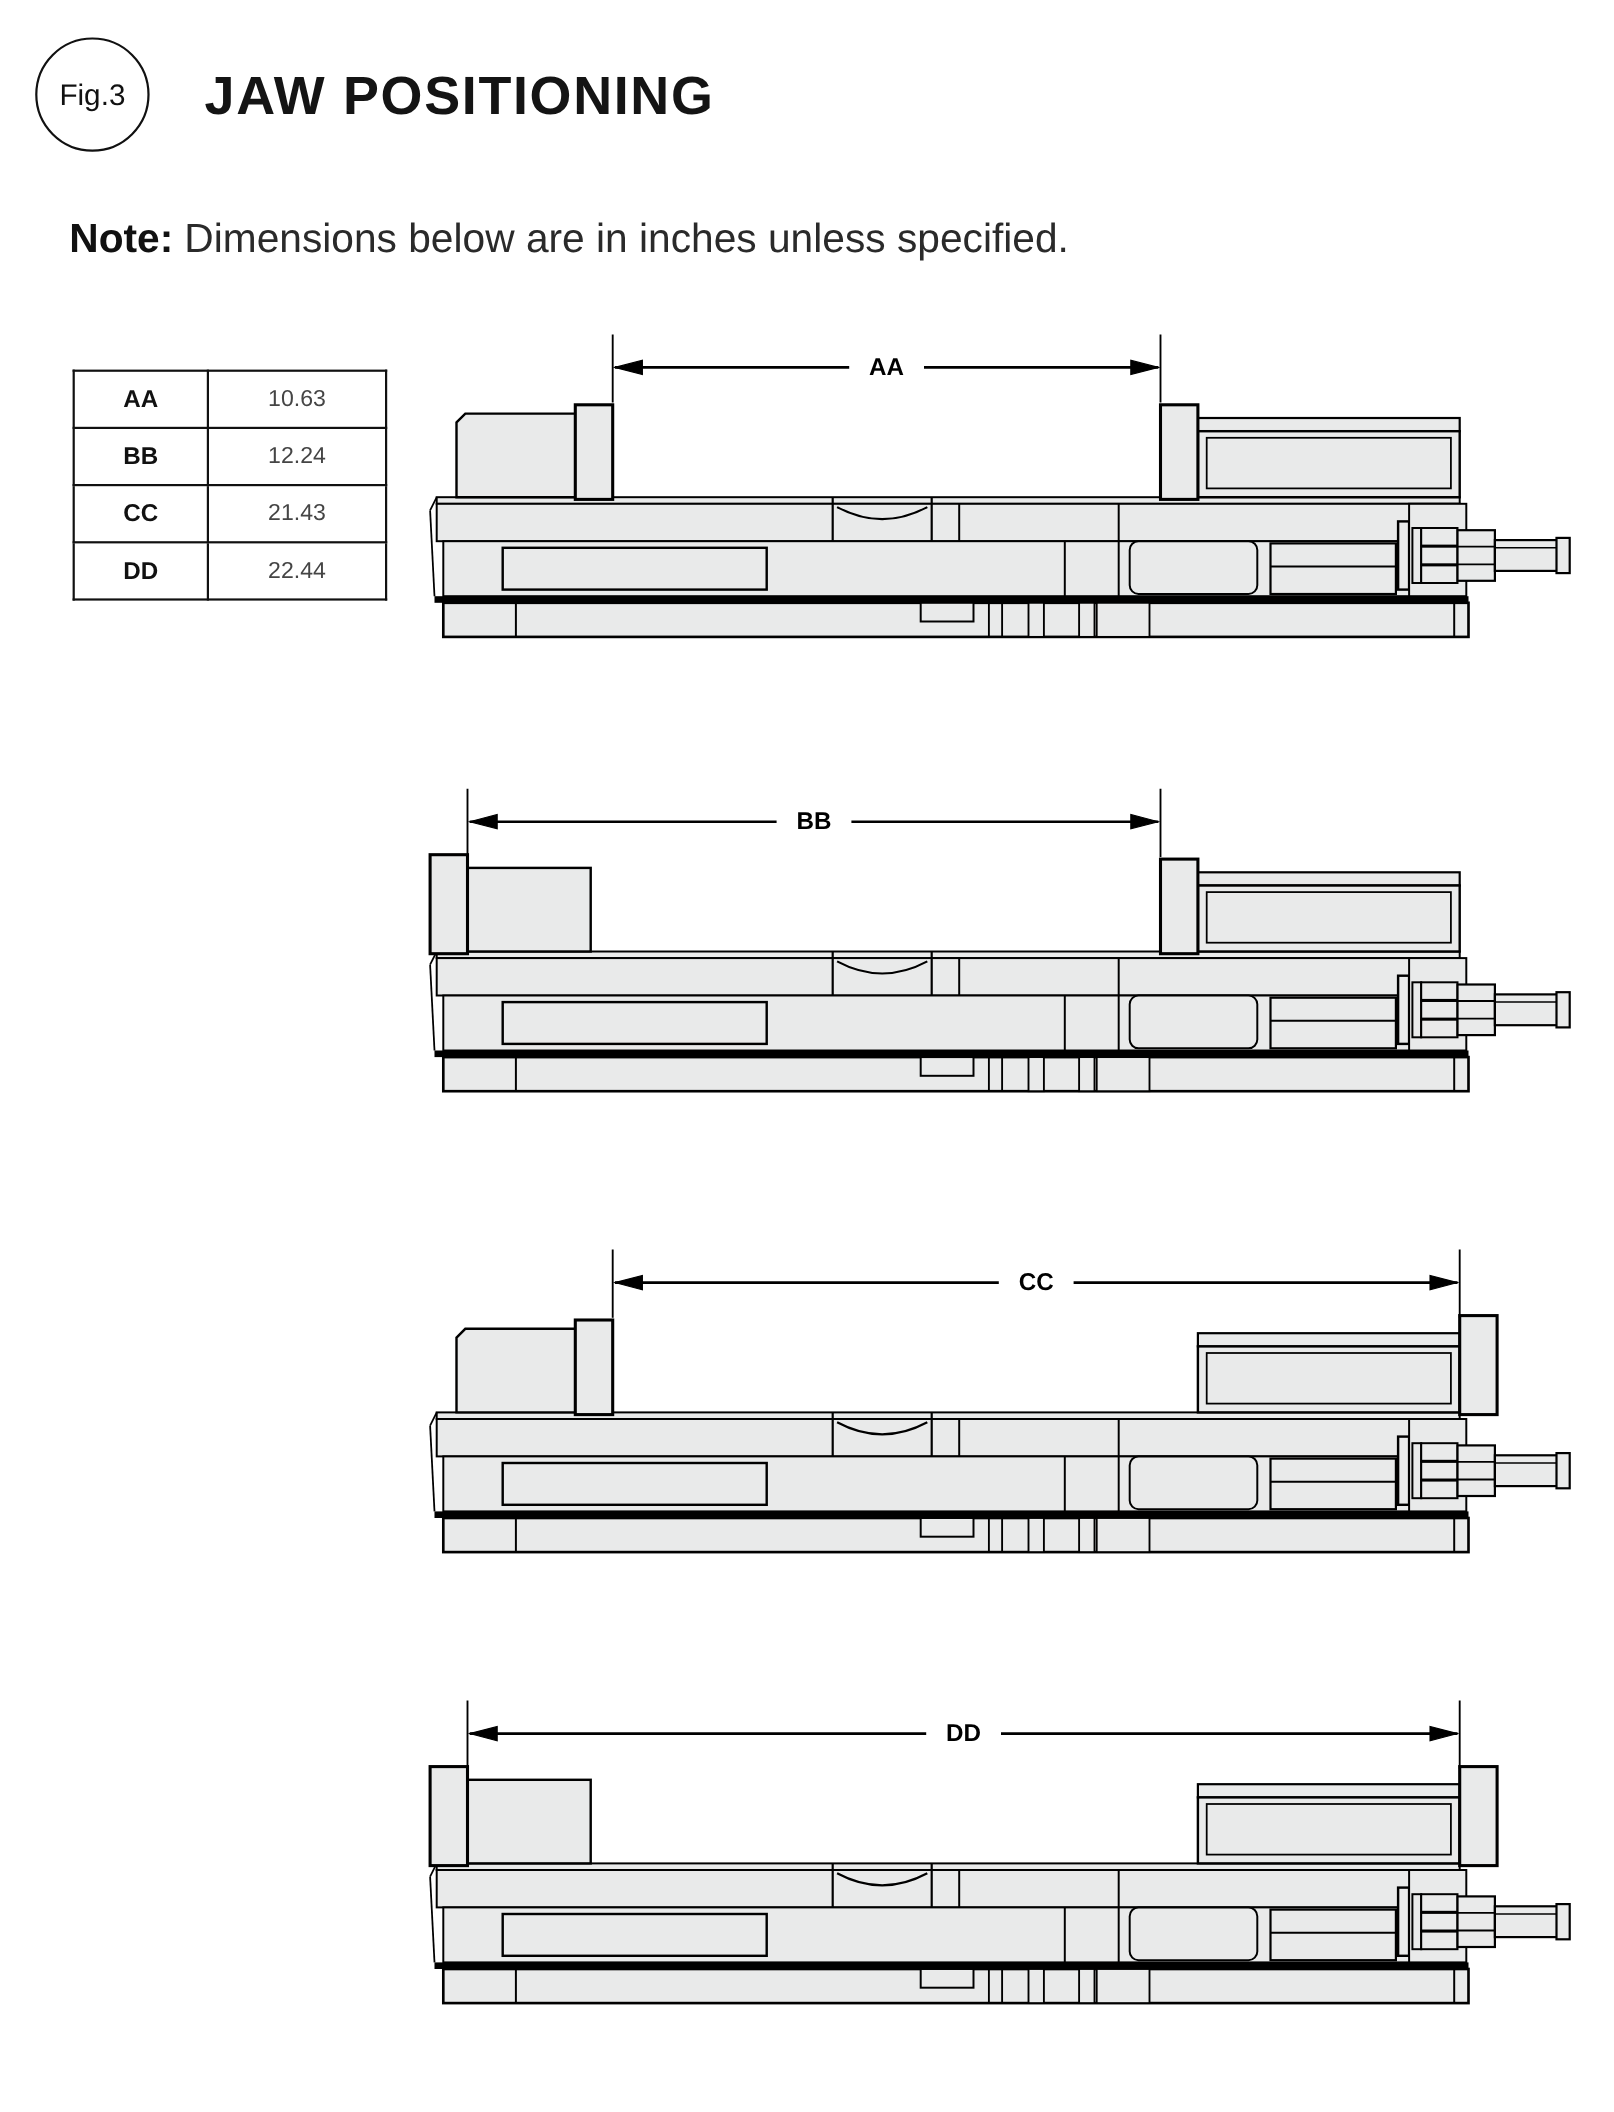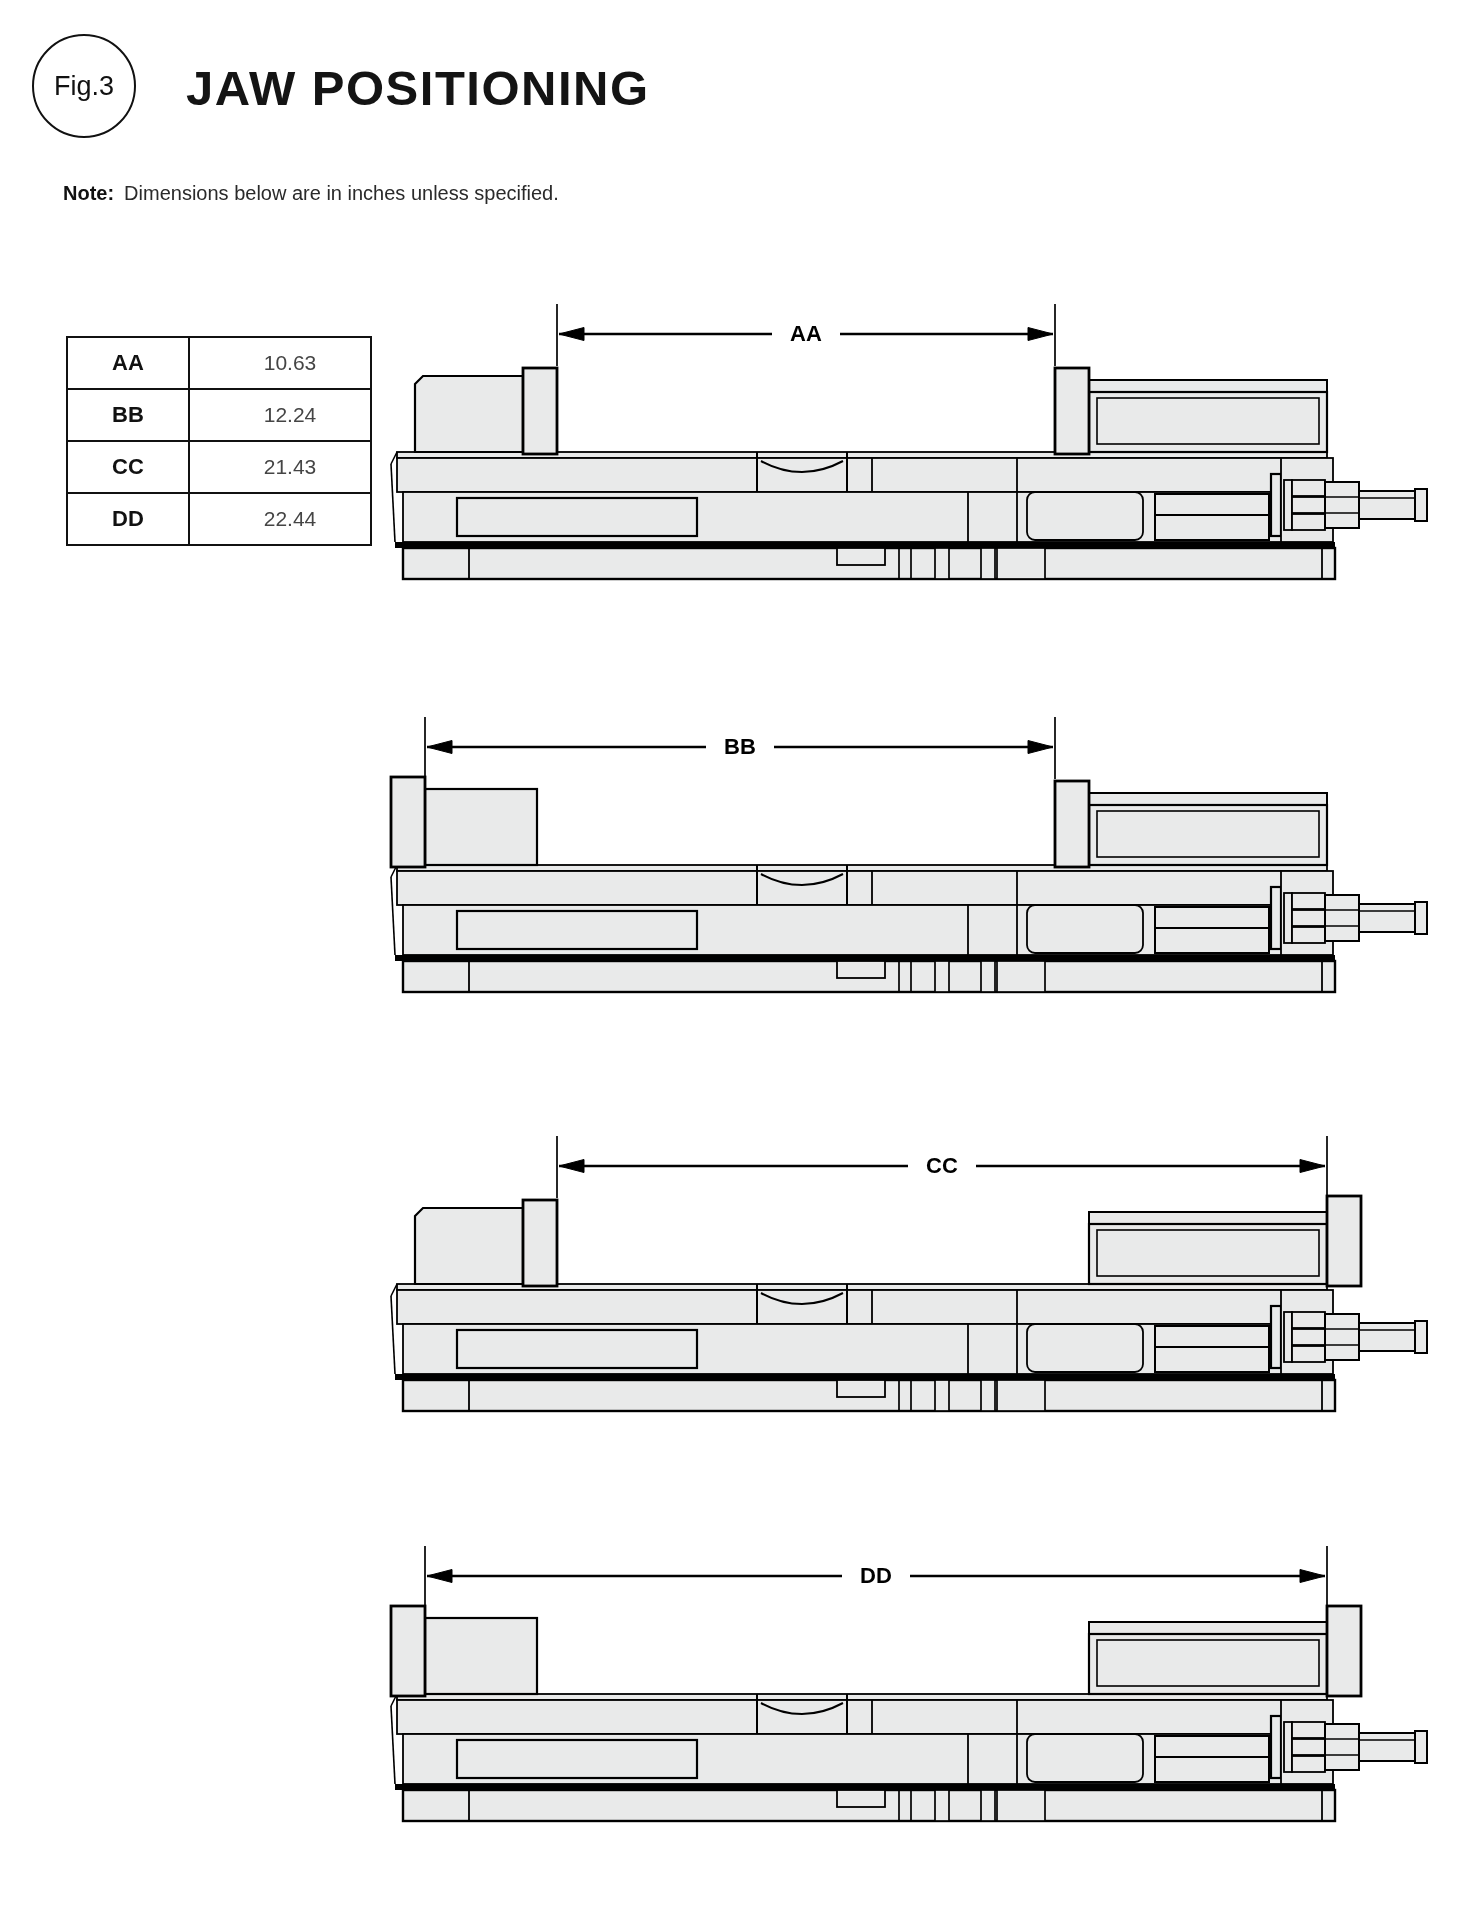--- a/index.html
+++ b/index.html
@@ -4,28 +4,28 @@
 <style>
   html,body{margin:0;padding:0;background:#fff;}
   #page{position:relative;width:1467px;height:1920px;background:#fff;overflow:hidden;
         font-family:"Liberation Sans", sans-serif;color:#111;}
   
   #fig-badge{position:absolute;left:32px;top:34px;width:100px;height:100px;border:2.5px solid #111;
              border-radius:50%;display:flex;align-items:center;justify-content:center;
              font-size:27px;font-weight:normal;color:#111;background:#fff;}
   #page-title{position:absolute;left:186px;top:60px;font-size:49px;font-weight:700;
               letter-spacing:1.5px;color:#141414;}
-  #note-line{position:absolute;left:63px;top:182px;font-size:20px;color:#2a2a2a;text-align:center;}
+  #note-line{position:absolute;left:63px;top:196px;font-size:37px;color:#2a2a2a;text-align:center;}
   #note-line .note-label{font-weight:bold;color:#111;margin-right:10px;}
   
   #dim-table{position:absolute;left:66px;top:336px;border-collapse:collapse;background:#fff;}
   #dim-table td{border:2.2px solid #111;height:50px;font-size:22px;text-align:center;
                 vertical-align:middle;padding:0;}
   #dim-table td.lbl{width:120px;font-weight:bold;color:#111;}
-  #dim-table td.val{width:160px;color:#454545;font-size:21px;padding-left:20px;}
+  #dim-table td.val{width:160px;color:#454545;font-size:21px;}
   #dim-table{border:2.5px solid #111;}
   
   .vise-wrap{position:absolute;left:337px;width:1130px;height:300px;}
   svg text{font-family:"Liberation Sans", sans-serif;}
 </style>
 </head>
 <body>
 
 <div id="page">
 

